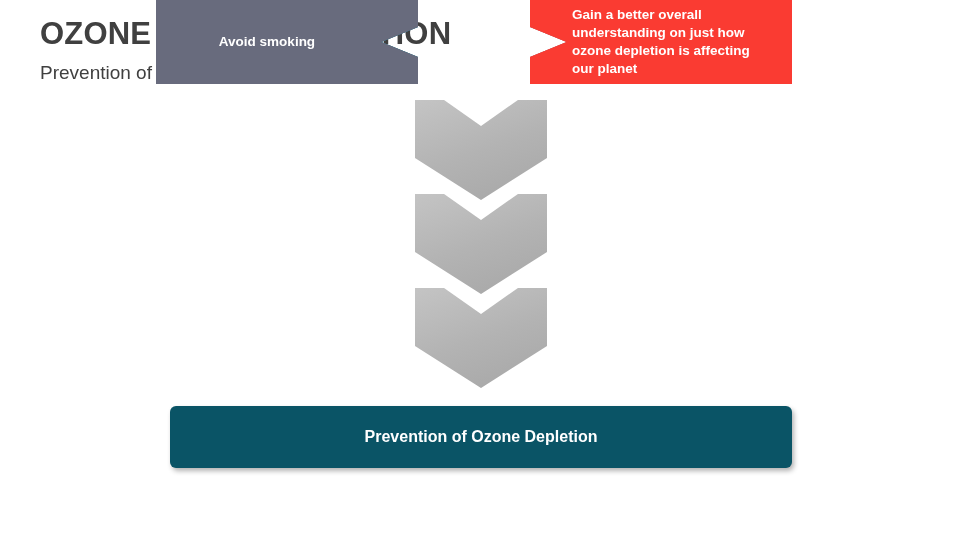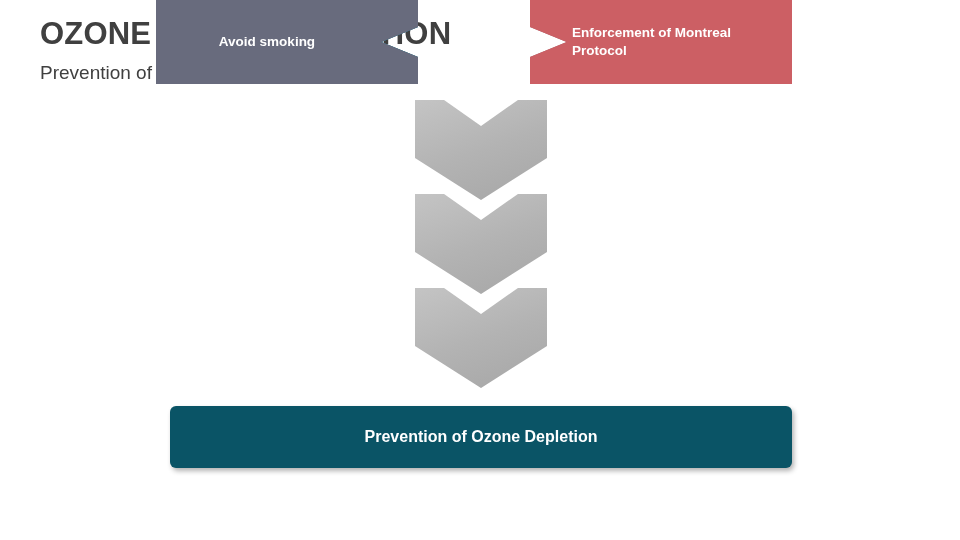--- a/index.html
+++ b/index.html
@@ -167,20 +167,23 @@
   <div class="panel panel-left row-2" style="background: rgb(54, 117, 138);">
     <span class="txt">Equip vehicles with catalytic converter</span>
   </div>
   <div class="panel panel-right row-2" style="background: rgb(204, 95, 100);">
     <span class="txt">Enforcement of Montreal Protocol</span>
   </div>
 
   <div class="panel panel-left centered row-3" style="background: rgb(104, 107, 125);">
     <span class="txt">Avoid smoking</span>
   </div>
+  <div class="panel panel-right row-3" style="background: rgb(250, 59, 50);">
+    <span class="txt">Gain a better overall understanding on just how ozone depletion is affecting our planet</span>
+  </div>
 
   <div class="arrow-outline arrow-o-1"></div>
   <div class="arrow arrow-1" style="background: linear-gradient(160deg, rgb(196, 196, 196) 0%, rgb(179, 179, 179) 50%, rgb(166, 166, 166) 100%);"></div>
 
   <div class="arrow-outline arrow-o-2"></div>
   <div class="arrow arrow-2" style="background: linear-gradient(160deg, rgb(196, 196, 196) 0%, rgb(179, 179, 179) 50%, rgb(166, 166, 166) 100%);"></div>
 
   <div class="arrow-outline arrow-o-3"></div>
   <div class="arrow arrow-3" style="background: linear-gradient(160deg, rgb(196, 196, 196) 0%, rgb(179, 179, 179) 50%, rgb(166, 166, 166) 100%);"></div>
 

